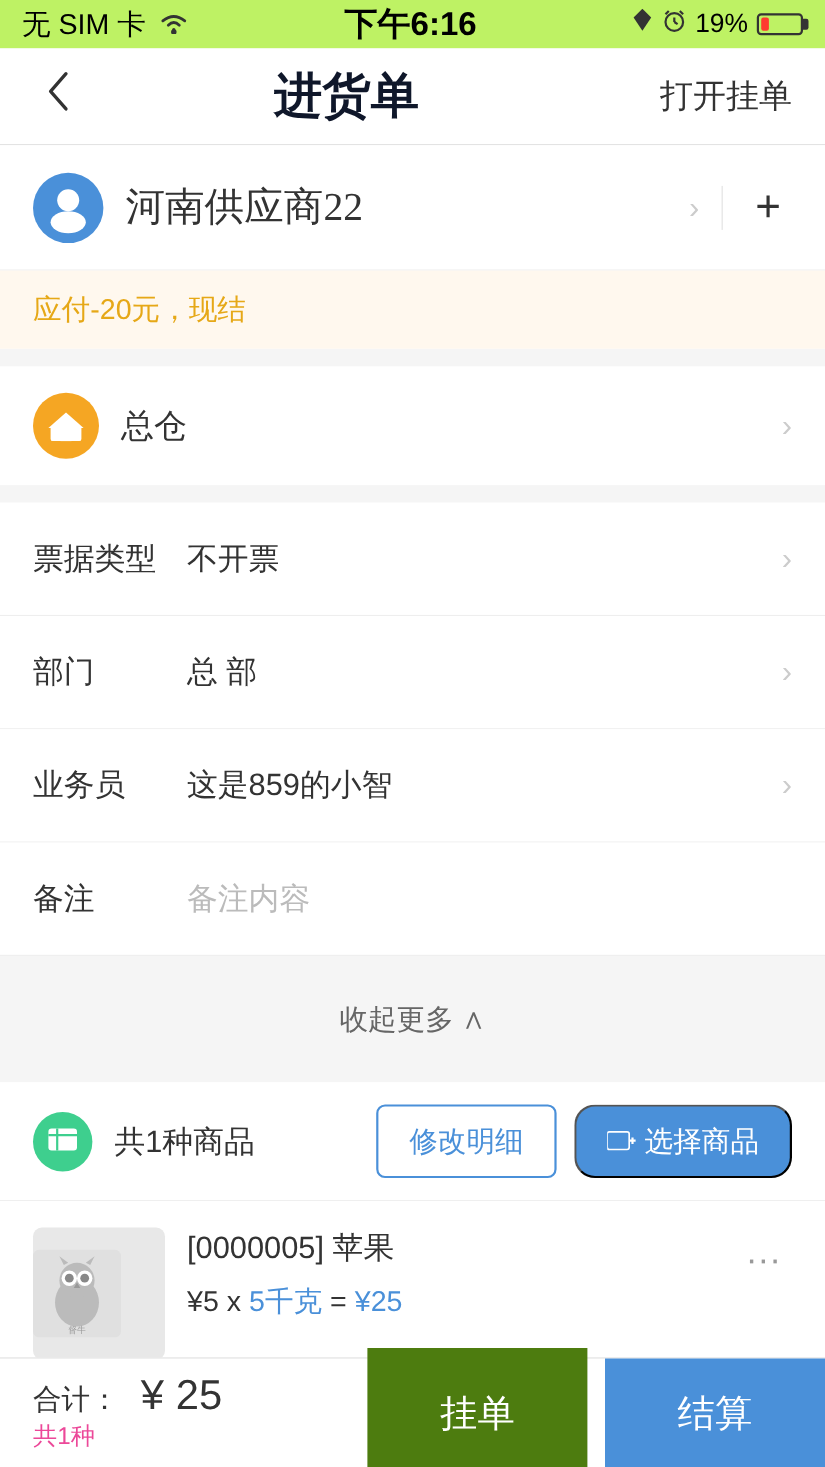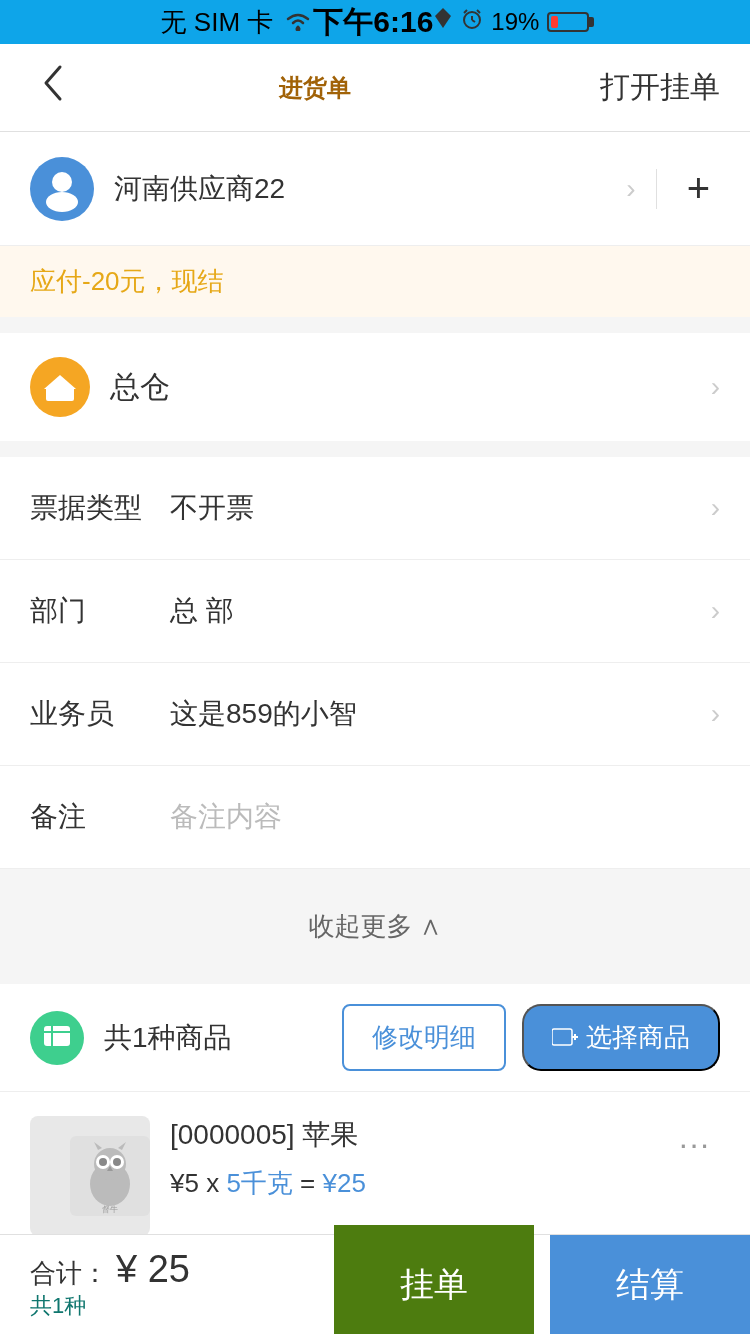--- a/index.html
+++ b/index.html
@@ -8,25 +8,25 @@
       font-family: -apple-system, "PingFang SC", "Helvetica Neue", Arial, sans-serif;
       background: #f5f5f5;
       width: 750px;
       min-height: 1334px;
       overflow-x: hidden;
       font-size: 28px;
     }
 
     
     .status-bar {
-      background: #0ea5e9;
+      background: #bef264;
       height: 44px;
       display: flex;
       align-items: center;
-      justify-content: center;
+      justify-content: space-between;
       padding: 0 20px;
       font-size: 26px;
       font-weight: 500;
     }
     .status-bar-left { display: flex; align-items: center; gap: 10px; }
     .status-bar-center { font-size: 30px; font-weight: 600; }
     .status-bar-right { display: flex; align-items: center; gap: 8px; font-size: 24px; }
     .battery-icon {
       width: 42px; height: 20px;
       border: 2px solid #333;
@@ -64,23 +64,23 @@
       padding: 0 30px;
       border-bottom: 1px solid #e0e0e0;
     }
     .nav-back {
       font-size: 36px;
       color: #333;
       cursor: pointer;
       padding: 10px;
     }
     .nav-title {
-      font-size: 24px;
+      font-size: 44px;
       font-weight: 600;
-      color: #a16207;
+      color: #0f172a;
     }
     .nav-right {
       font-size: 30px;
       color: #333;
       cursor: pointer;
       margin-left: 44px;
     }
 
     
     .section {
@@ -101,22 +101,23 @@
       border-radius: 50%;
       background: #4a90d9;
       display: flex;
       align-items: center;
       justify-content: center;
       margin-right: 20px;
       flex-shrink: 0;
     }
     .supplier-name {
       flex: 1;
-      font-size: 28px;
-      color: #333;
+      font-size: 36px;
+      color: #333;
+      font-family: Liberation Serif, serif;
     }
     .chevron-right {
       font-size: 28px;
       color: #ccc;
     }
     .divider-vertical {
       width: 1px;
       height: 40px;
       background: #e0e0e0;
       margin: 0 20px;
@@ -253,21 +254,21 @@
     }
     .product-thumb {
       width: 120px;
       height: 120px;
       background: #e8e8e8;
       border-radius: 8px;
       margin-right: 20px;
       flex-shrink: 0;
       display: flex;
       align-items: center;
-      justify-content: flex-end;
+      justify-content: flex-start;
       overflow: hidden;
     }
     .product-info {
       flex: 1;
     }
     .product-name {
       font-size: 28px;
       color: #333;
       margin-bottom: 12px;
     }
@@ -298,30 +299,30 @@
     }
     .bottom-total {
       flex: 1;
       padding: 0 30px;
     }
     .total-label {
       font-size: 26px;
       color: #333;
       display: flex;
       align-items: baseline;
-      gap: 8px;
+      gap: 20px;
     }
     .total-amount {
       font-size: 38px;
       font-weight: 400;
       color: #333;
     }
     .total-sub {
       font-size: 22px;
-      color: #0f766e;
+      color: #ec4899;
     }
     .btn-hang {
       width: 200px;
       height: 120px;
       background: #4d7c0f;
       color: #fff;
       font-size: 34px;
       display: flex;
       align-items: center;
       justify-content: center;

